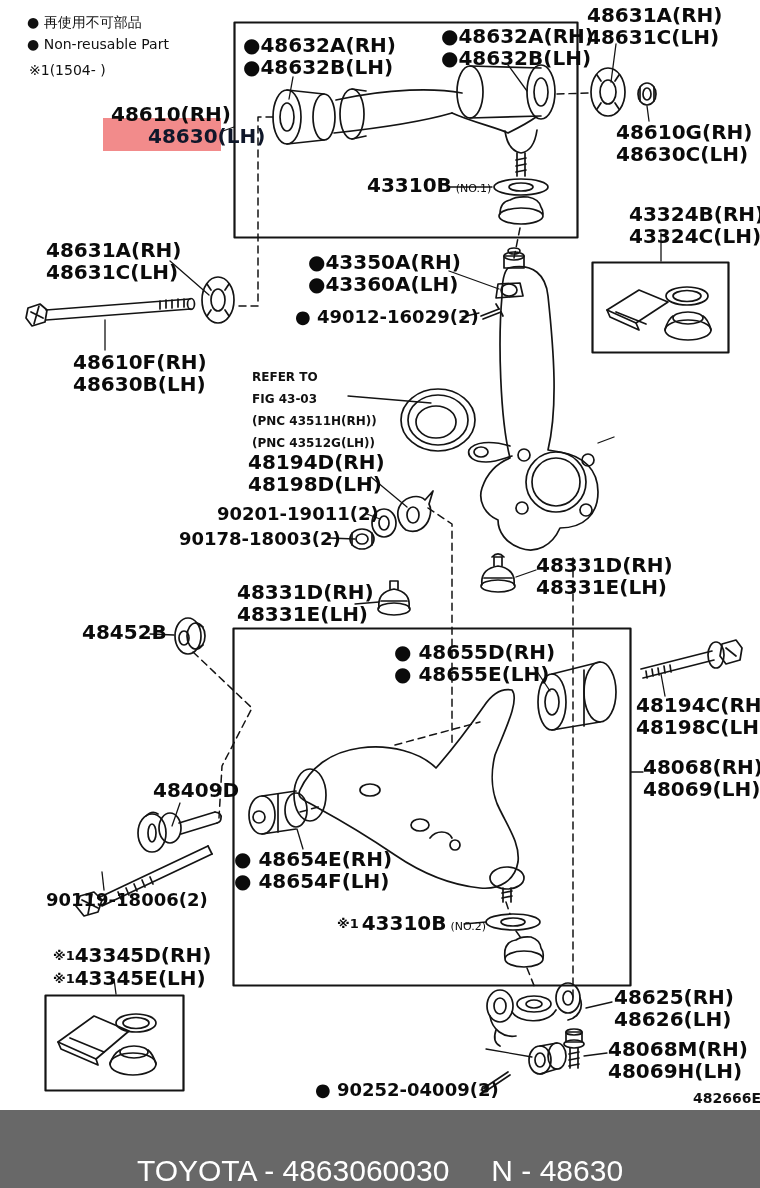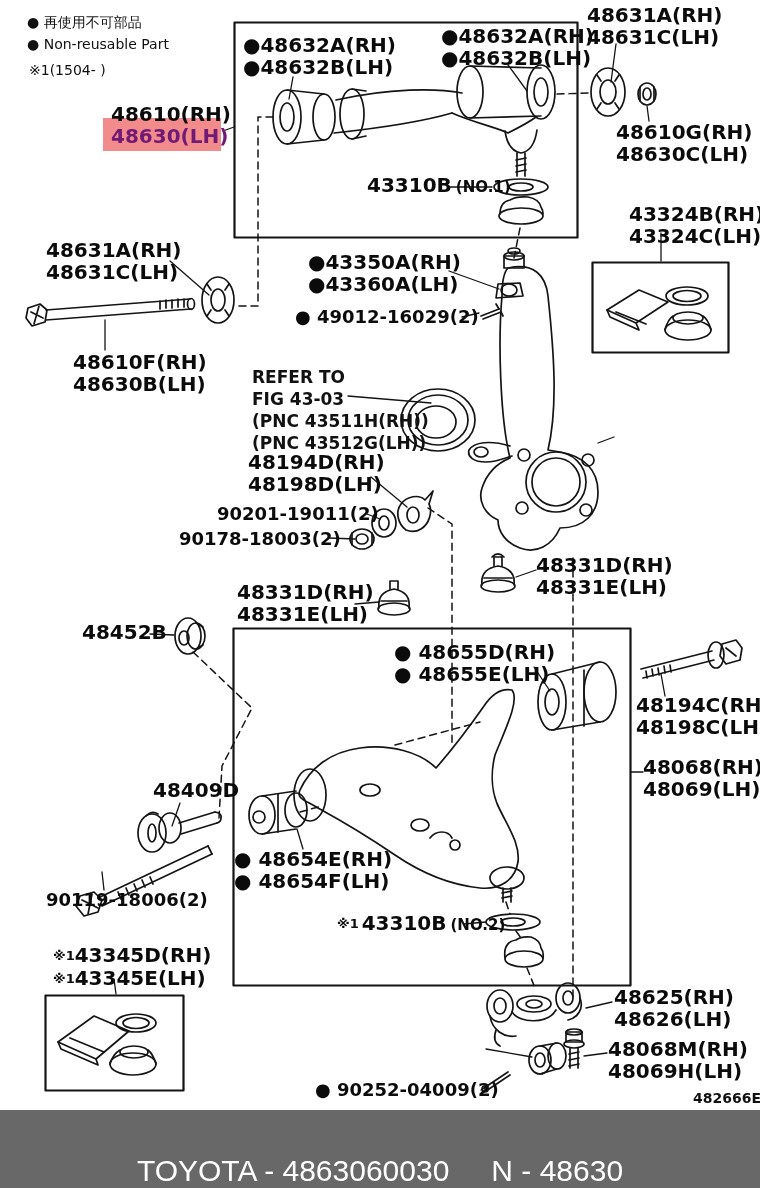--- a/index.html
+++ b/index.html
@@ -2,26 +2,26 @@
 <html><head>
 <meta charset="utf-8">
 <style>
   html,body{margin:0;padding:0;background:#fff;}
   .stage{position:relative;width:760px;height:1188px;background:#fff;overflow:hidden;
          font-family:"DejaVu Sans",sans-serif;color:#111;}
   .stage svg{position:absolute;left:0;top:0;}
   .pl{position:absolute;font-weight:700;font-size:20px;line-height:22px;white-space:nowrap;
       letter-spacing:0;color:#0b0b0b;z-index:3;}
   .num{font-size:18px;}
-  .sm{font-size:15px;font-weight:700;text-align:right;}
+  .sm{font-size:11px;font-weight:400;text-align:right;}
   .xs{font-size:13px;font-weight:700;vertical-align:2px;}
   .legend{position:absolute;font-weight:400;font-size:14px;line-height:20px;white-space:nowrap;z-index:3;}
-  .refer{position:absolute;font-weight:700;font-size:17px;line-height:22px;white-space:nowrap;z-index:3;}
+  .refer{position:absolute;font-weight:700;font-size:12px;line-height:22px;white-space:nowrap;z-index:3;}
   .hl{position:absolute;left:103px;top:118px;width:118px;height:33px;background:#f28b8b;z-index:2;}
-  .hl-text{color:#701a75;}
+  .hl-text{color:#0f172a;margin-left:37px;}
   .code{position:absolute;font-weight:700;font-size:14px;z-index:3;}
   .footer{position:absolute;left:0;top:1110px;width:760px;height:78px;background:#686868;
           display:flex;align-items:flex-end;justify-content:center;gap:42px;
           font-family:"Liberation Sans",sans-serif;font-size:30px;color:#ffffff;z-index:4;}
 </style>
 </head>
 <body>
 
 <div class="stage">
 

